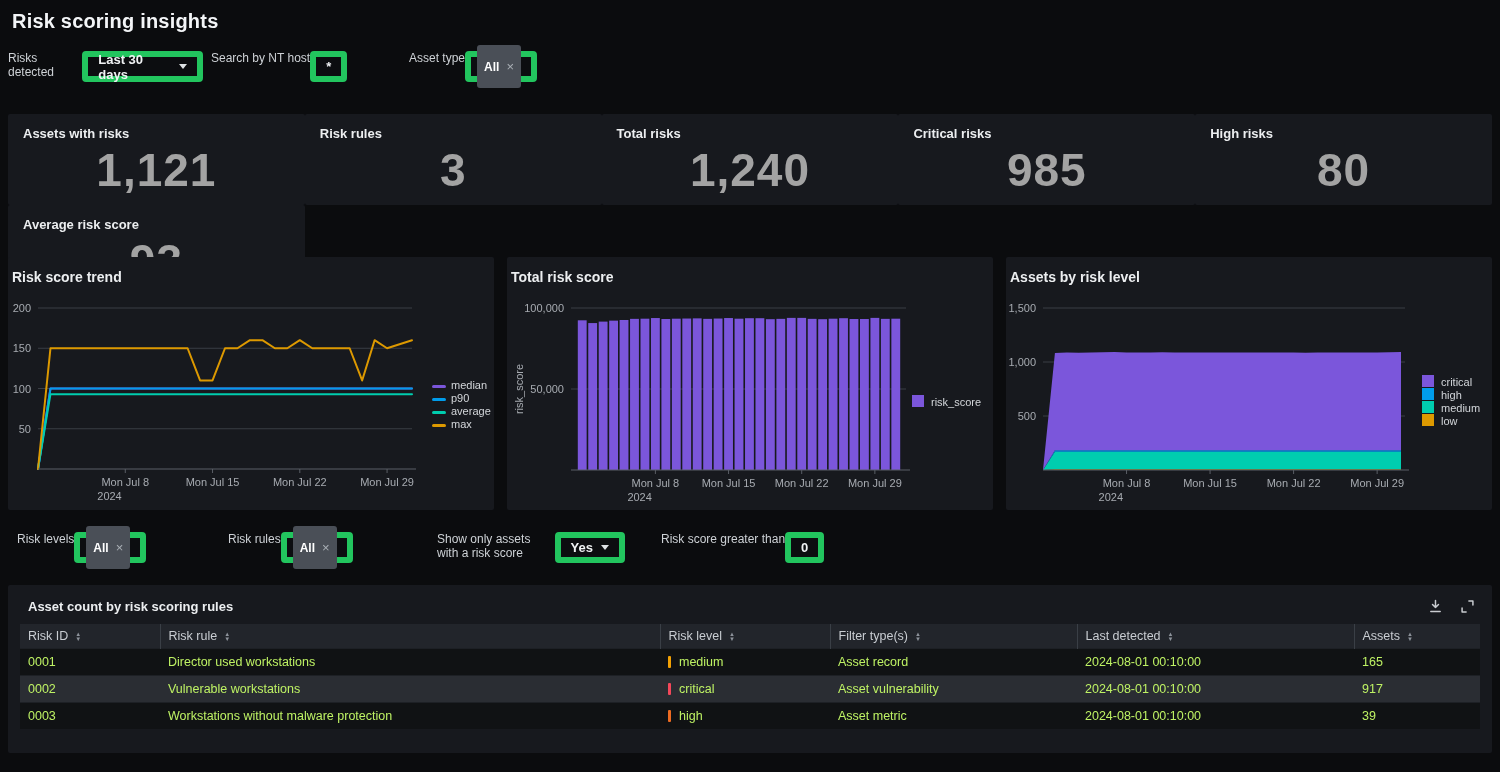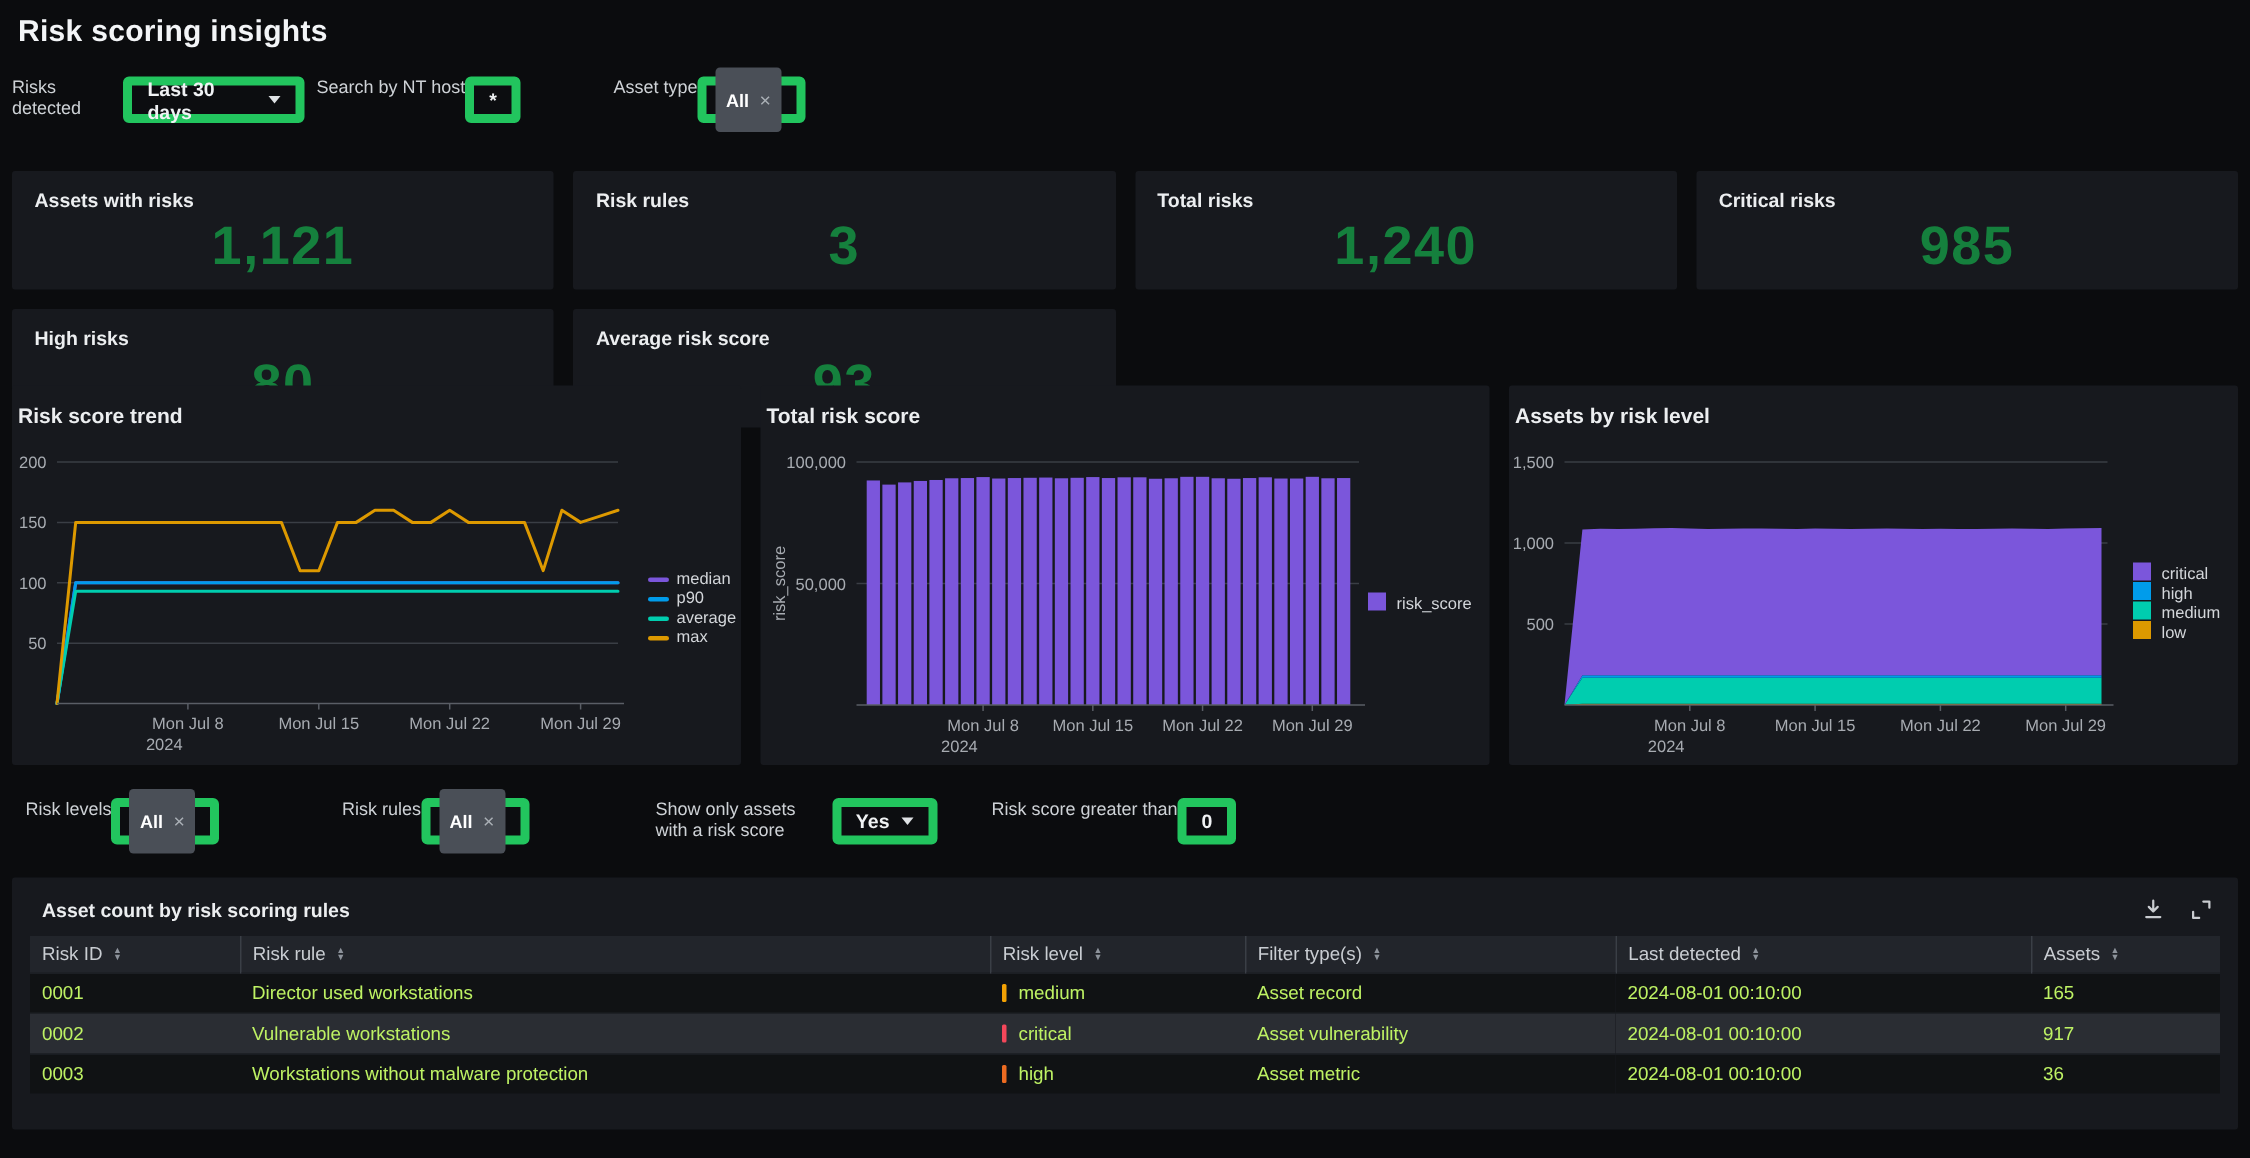--- a/index.html
+++ b/index.html
@@ -21,25 +21,25 @@
   .fbox {
     height:31px; background:#0c0d10; border:6px solid #22c55e; border-radius:4px;
     display:flex; align-items:center; padding:0 10px; font-size:13px; font-weight:bold; color:#f0f2f4;
   }
   .fbox.select { justify-content:space-between; }
   .caret { width:0; height:0; border-left:4px solid transparent; border-right:4px solid transparent; border-top:5px solid #dfe2e5; margin-left:8px; }
   .chip { background:#4a4f57; border-radius:3px; padding:14px 7px; font-size:12px; font-weight:bold; color:#fff; display:inline-flex; align-items:center; margin-left:-4px; }
   .chip .x { color:#aab0b6; font-weight:normal; margin-left:7px; font-size:13px; cursor:pointer; }
 
   
-  .kpi-row { display:grid; grid-template-columns:repeat(4,1fr); gap:13px; margin-top:28px; height:133px; }
+  .kpi-row { display:grid; grid-template-columns:repeat(5,1fr); margin-top:28px; height:133px; }
   .panel { background:#17191e; border-radius:2px; }
   .kpi { padding:12px 15px 8px; display:flex; flex-direction:column; }
   .klabel { font-size:13px; font-weight:bold; color:#eceef0; }
-  .kvalue { flex:1; display:flex; align-items:center; justify-content:center; font-size:36px; font-weight:bold; color:#15803d; letter-spacing:1px; padding-top:2px; }
+  .kvalue { flex:1; display:flex; align-items:center; justify-content:center; font-size:46px; font-weight:bold; color:#a3a3a3; letter-spacing:1px; padding-top:2px; }
 
   
   .charts-row { display:grid; grid-template-columns:repeat(3,1fr); gap:13px; margin-top:10px; height:253px; }
   .chart-panel { position:relative; }
   .chart-title { position:absolute; left:4px; top:12px; font-size:14px; font-weight:bold; color:#eceef0; z-index:2; }
   .chart-svg { position:absolute; left:0; top:0; width:100%; height:100%; }
 
   
   .table-panel { margin-top:18px; height:168px; padding:12px 12px 0; position:relative; }
   .table-title { font-size:13px; font-weight:bold; color:#eceef0; margin:2px 0 10px 8px; }
@@ -361,19 +361,19 @@
             <td><span class="tlink">Asset vulnerability</span></td>
             <td><span class="tlink">2024-08-01 00:10:00</span></td>
             <td><span class="tlink">917</span></td>
           </tr>
           <tr>
             <td><span class="tlink">0003</span></td>
             <td><span class="tlink">Workstations without malware protection</span></td>
             <td><span class="lvlbar" style="background: rgb(237, 107, 33);"></span><span class="tlink">high</span></td>
             <td><span class="tlink">Asset metric</span></td>
             <td><span class="tlink">2024-08-01 00:10:00</span></td>
-            <td><span class="tlink">36</span></td>
+            <td><span class="tlink">39</span></td>
           </tr>
         </tbody>
     </table>
   </div>
 
 </div>
 
 </body></html>

